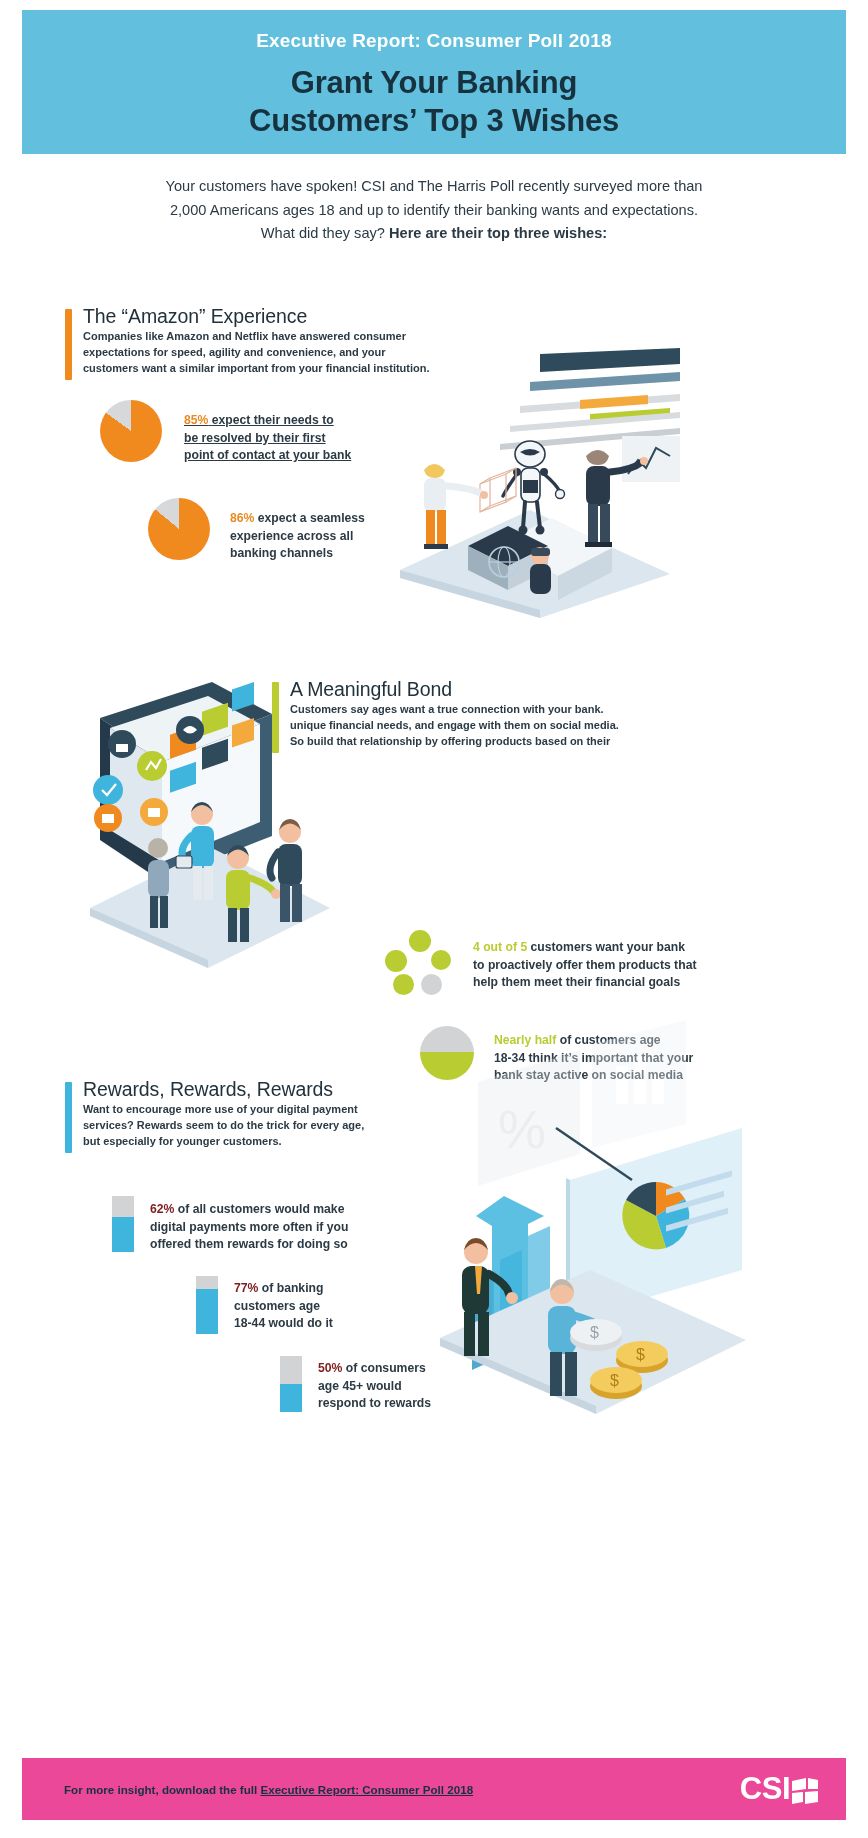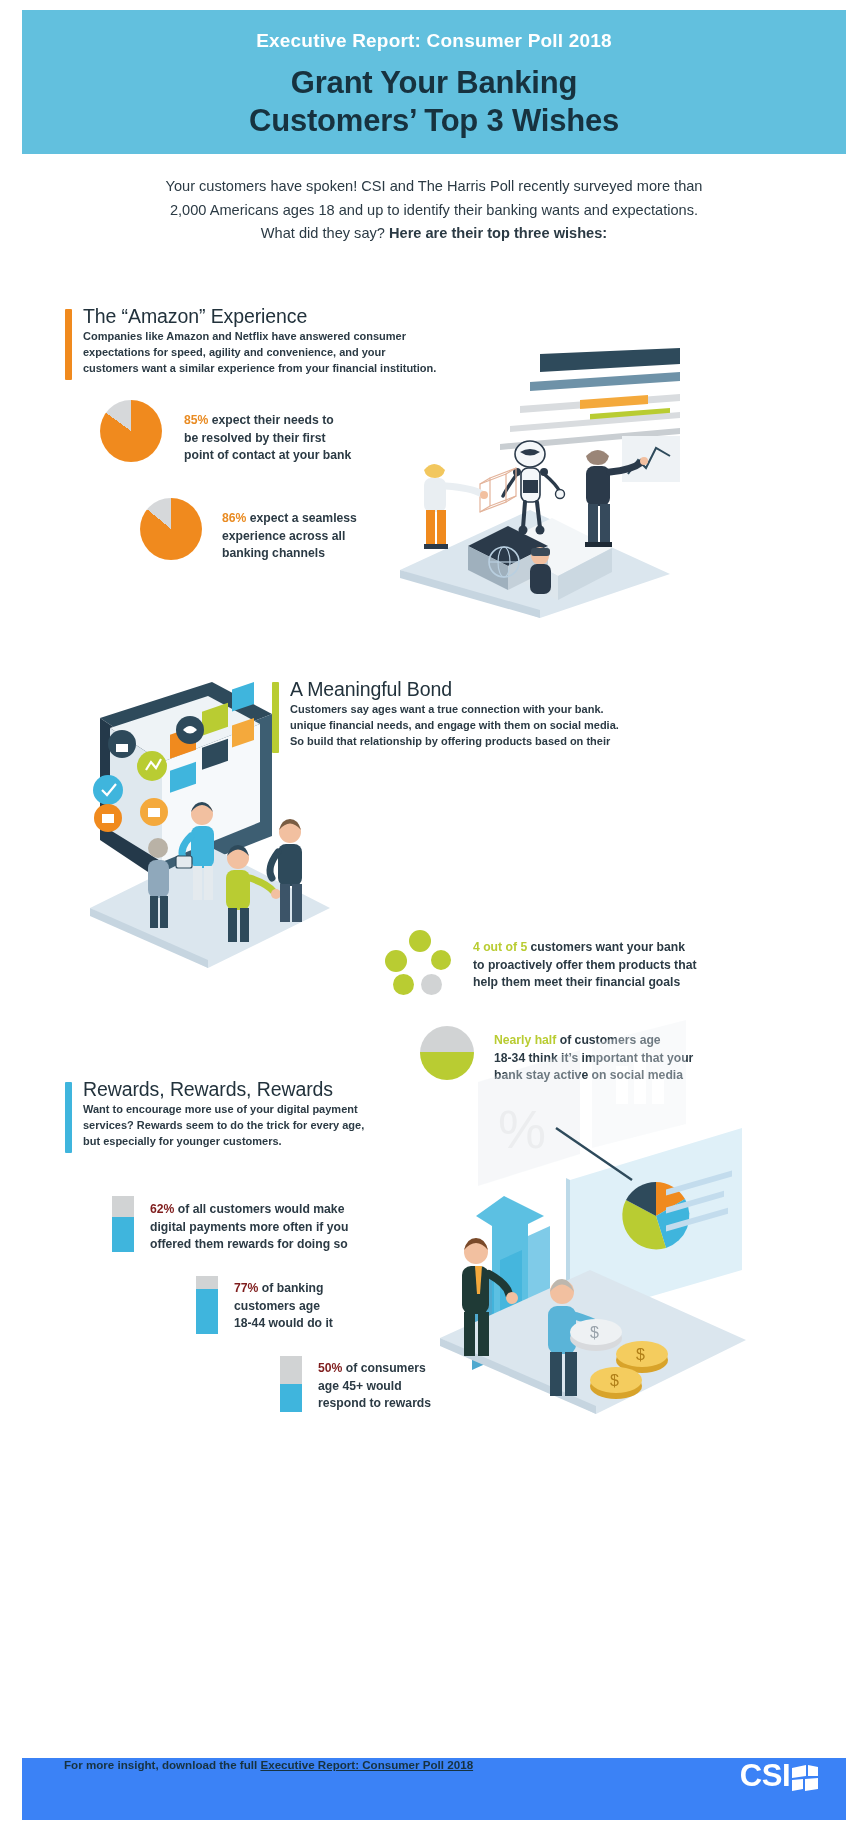--- a/index.html
+++ b/index.html
@@ -120,23 +120,23 @@
 
   
   .illus{position:absolute;}
   .illus svg{display:block;}
 
   
   .footer{
     position:absolute;
     left:22px; top:1758px;
     width:824px; height:62px;
-    background:#3b82f6;
+    background:#ec4899;
     display:flex;
-    align-items:flex-start;
+    align-items:center;
     justify-content:space-between;
     box-sizing:border-box;
     padding:0 28px 0 42px;
   }
   .footer-text{
     color:#17323f;
     font-size:11.6px;
     font-weight:bold;
   }
   .footer-link{
@@ -178,21 +178,21 @@
       <span>What did they say? </span><b>Here are their top three wishes:</b>
     </div>
   </div>
 
   <div class="sec-head" style="left:65px; top:305px; width:420px;">
     <div class="bar" style="background:#f08a1e;"></div>
     <div class="sec-title">The “Amazon” Experience</div>
     <div class="sec-body">
       <div>Companies like Amazon and Netflix have answered consumer</div>
       <div>expectations for speed, agility and convenience, and your</div>
-      <div>customers want a similar experience from your financial institution.</div>
+      <div>customers want a similar important from your financial institution.</div>
     </div>
   </div>
 
   <div class="illus" style="left:380px; top:348px;">
     <svg width="300" height="270" viewBox="0 0 300 270">
 
       <g>
         <polygon points="160,6 300,0 300,16 160,24" fill="#2e4a5b"></polygon>
         <polygon points="150,34 300,24 300,33 150,43" fill="#6e92a8"></polygon>
         <polygon points="140,58 300,46 300,53 140,65" fill="#d9dcdf"></polygon>
@@ -273,29 +273,29 @@
         <ellipse cx="124" cy="214" rx="6" ry="15" fill="none" stroke="#b9cfe0" stroke-width="1.2"></ellipse>
         <line x1="109" y1="214" x2="139" y2="214" stroke="#b9cfe0" stroke-width="1.2"></line>
       </g>
     </svg>
   </div>
 
   <div class="stat" style="left:100px; top:400px; width:300px;">
     <div class="viz">
       <div class="donut" style="width:62px;height:62px;background:conic-gradient(#f08a1e 0% 85%, #d6d8da 85% 100%);"></div>
     </div>
-    <div class="txt" style="margin-left:22px;margin-top:12px;">
+    <div class="txt" style="margin-left:22px;margin-top:12px;text-decoration:underline;">
       <span class="big big-orange">85%</span>
       <span>expect their needs to</span><br>
       <span>be resolved by their first</span><br>
       <span>point of contact at your bank</span>
     </div>
   </div>
 
-  <div class="stat" style="left:140px; top:498px; width:300px;">
+  <div class="stat" style="left:148px; top:498px; width:300px;">
     <div class="viz">
       <div class="donut" style="width:62px;height:62px;background:conic-gradient(#f08a1e 0% 86%, #d6d8da 86% 100%);"></div>
     </div>
     <div class="txt" style="margin-left:20px;margin-top:12px;">
       <span class="big big-orange">86%</span>
       <span>expect a seamless</span><br>
       <span>experience across all</span><br>
       <span>banking channels</span>
     </div>
   </div>

